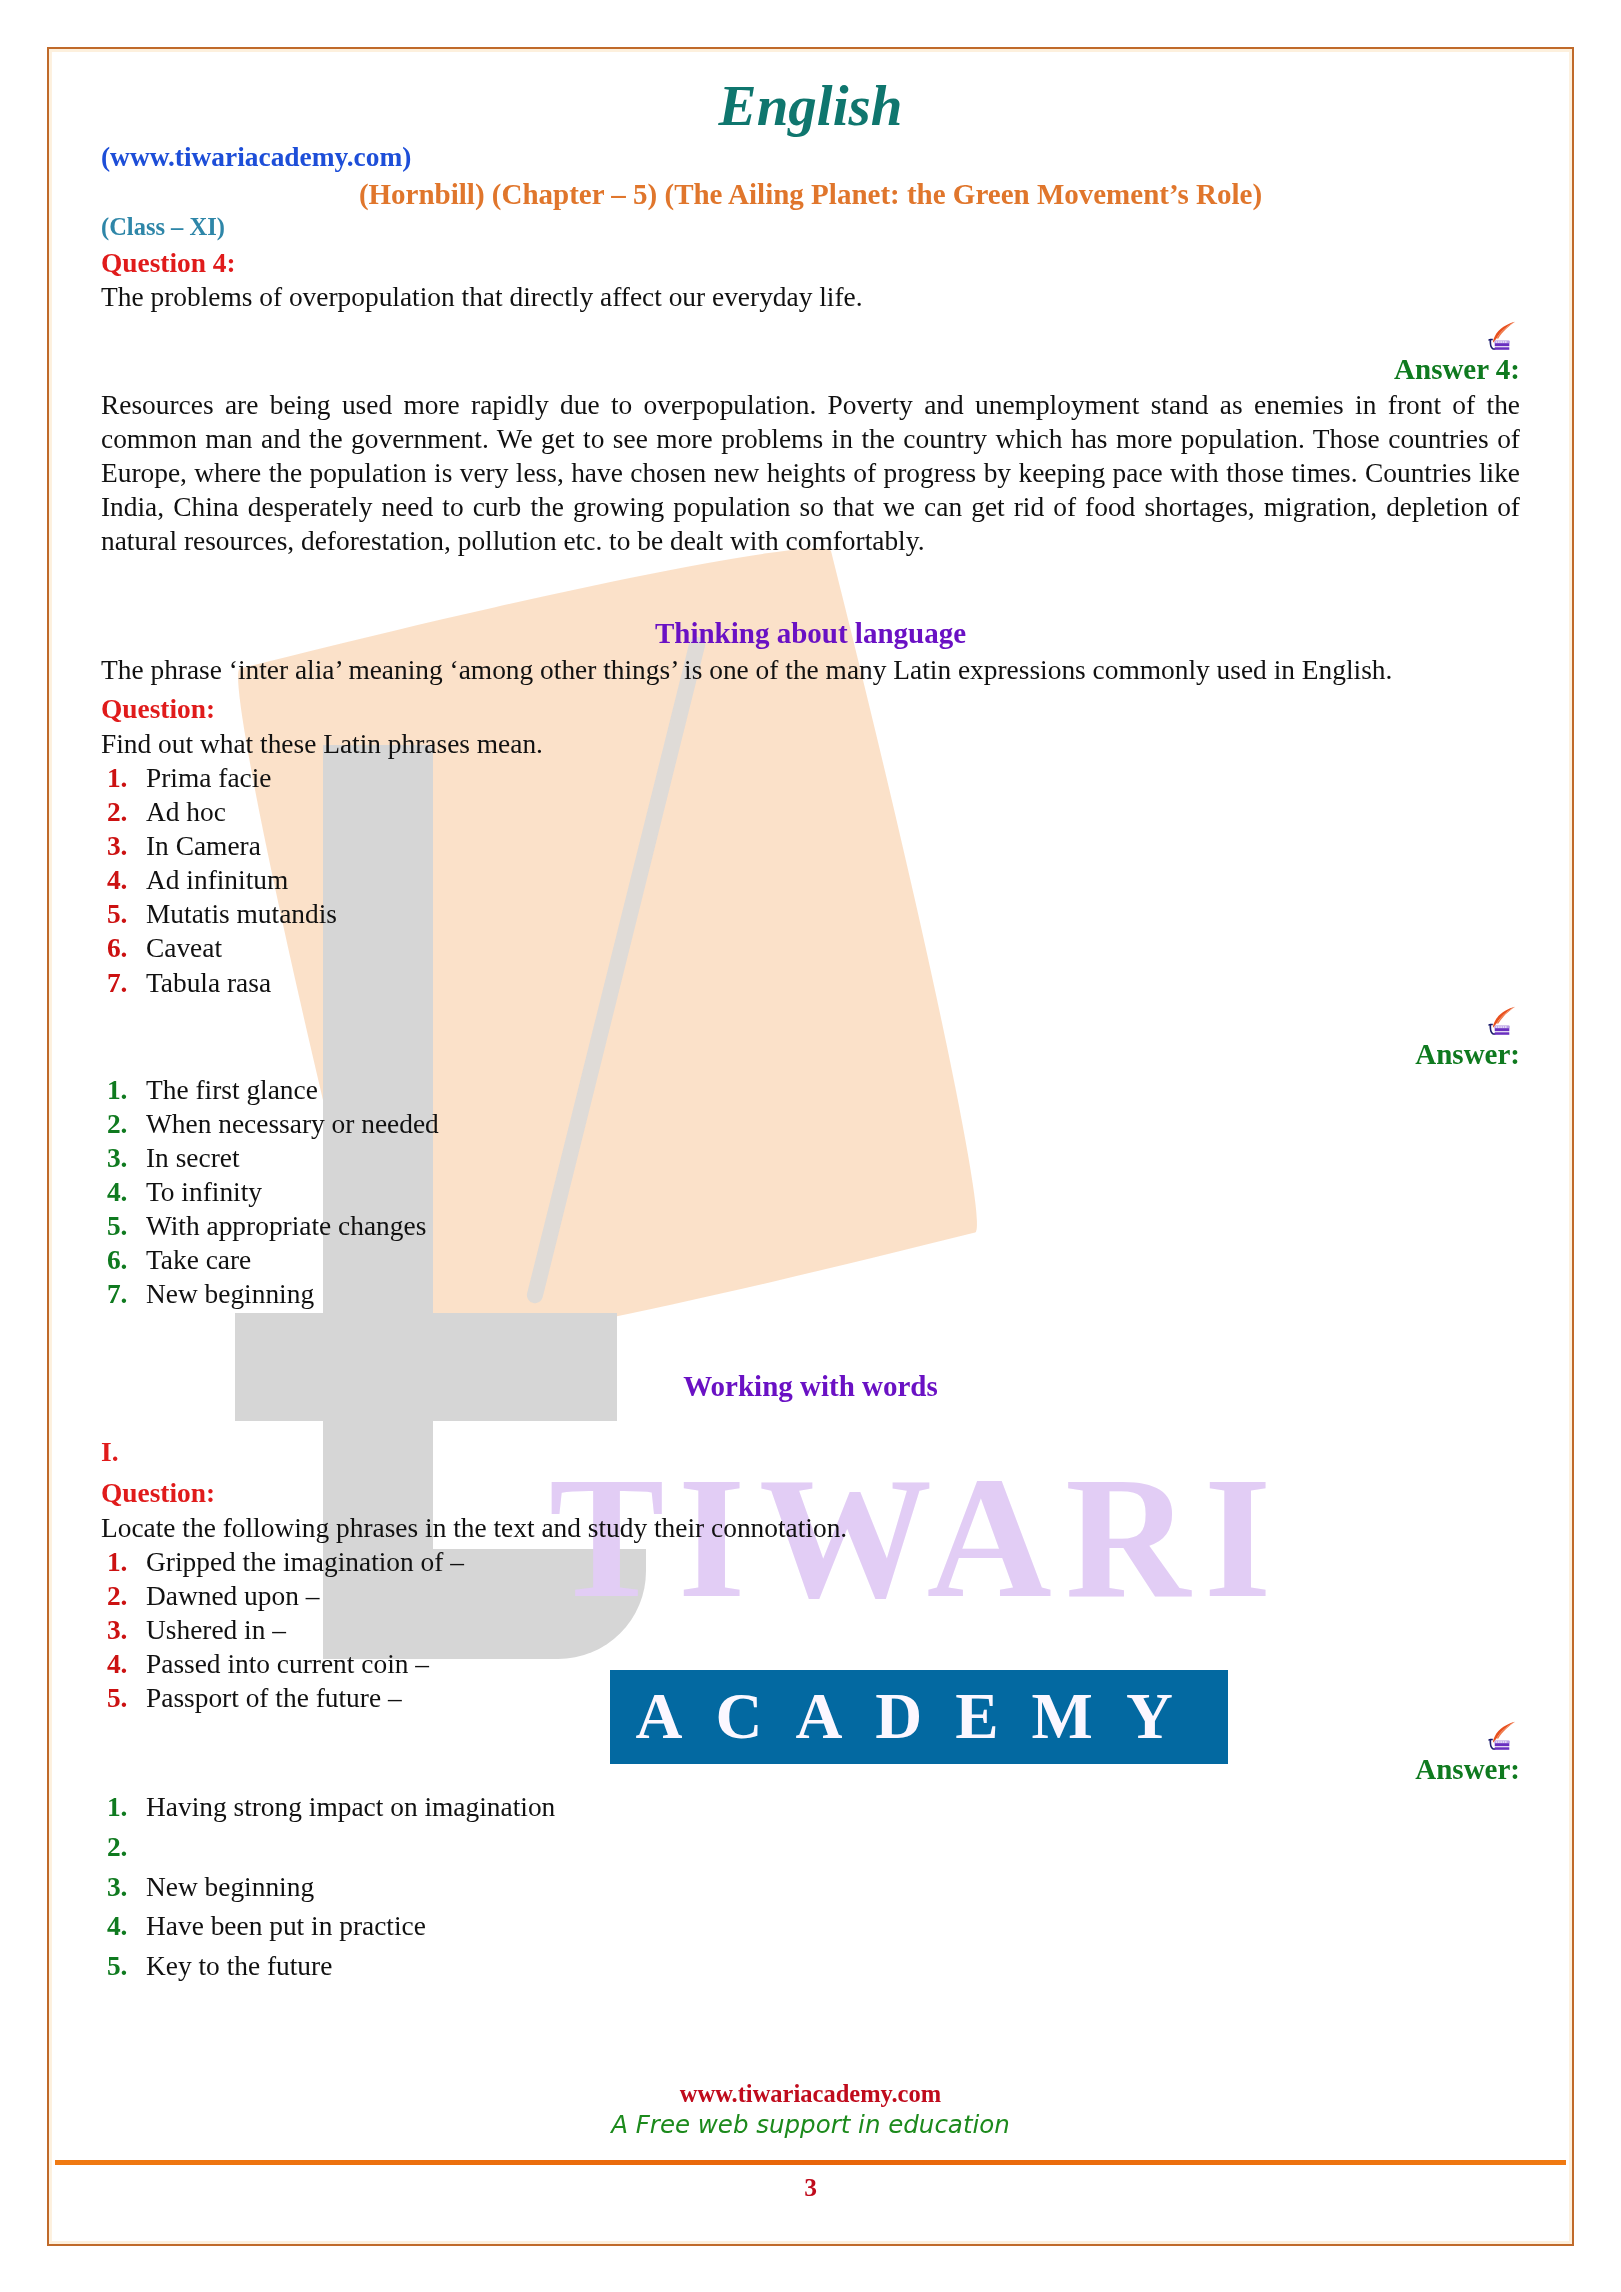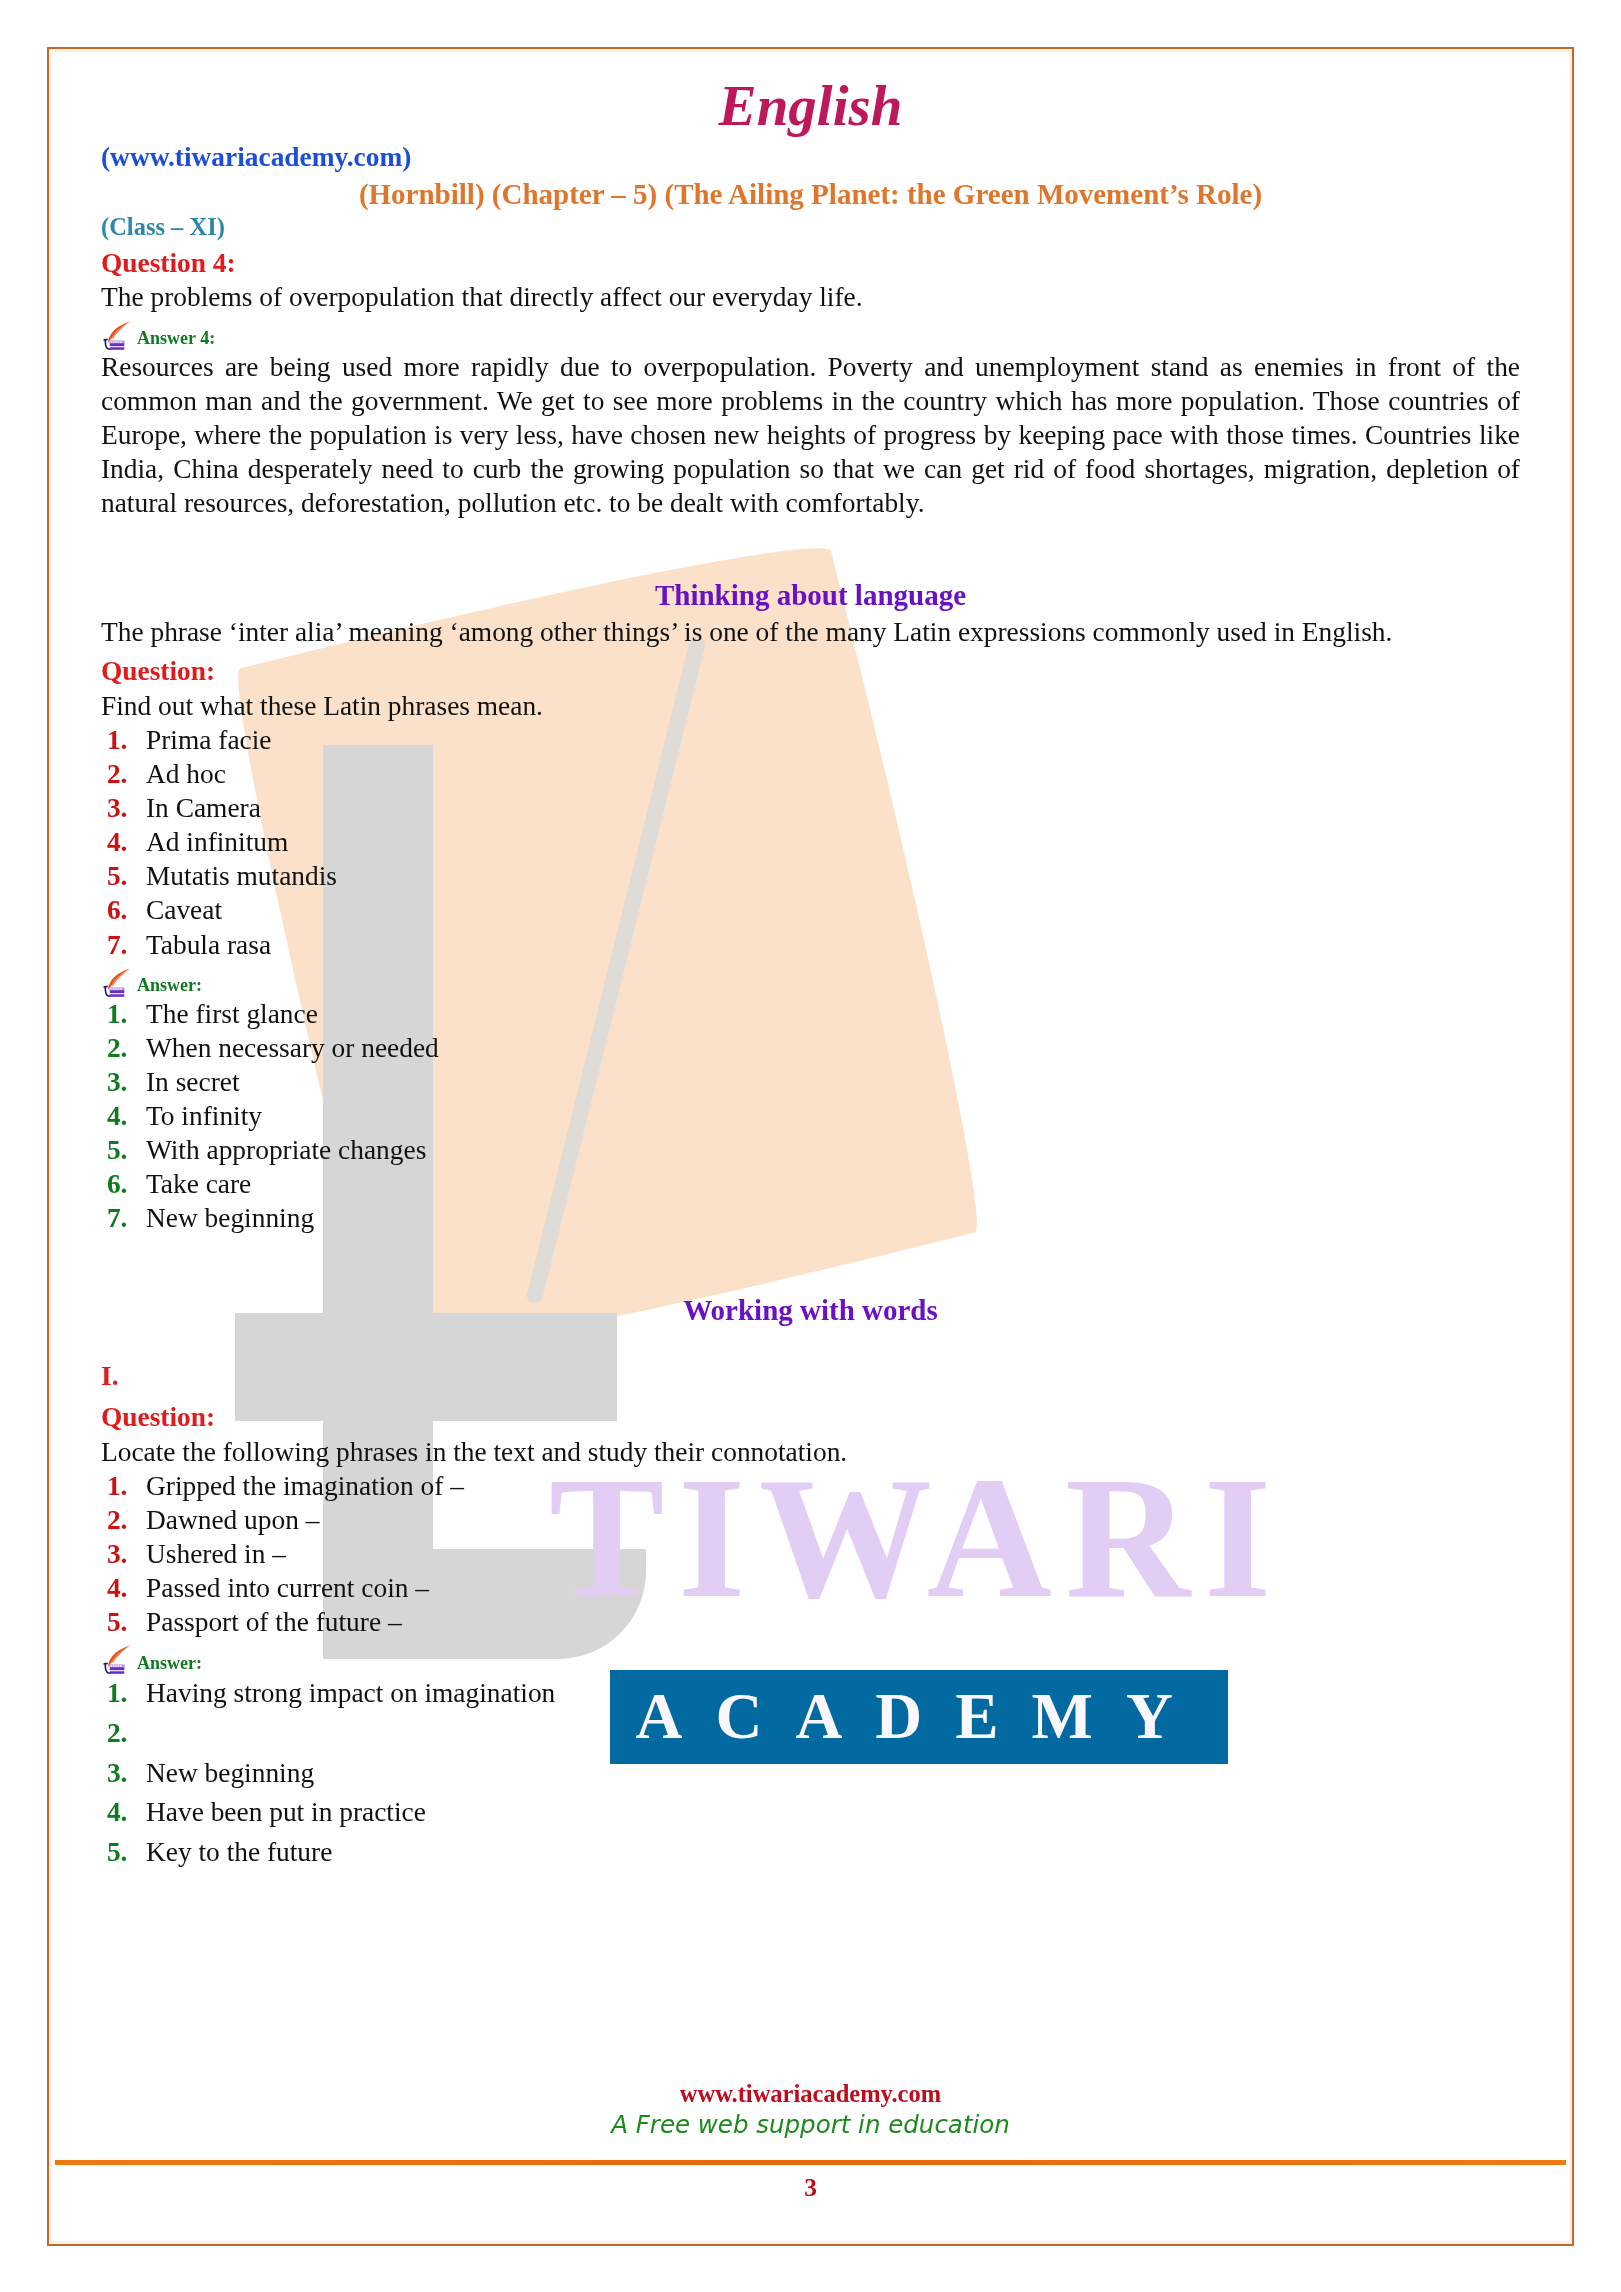--- a/index.html
+++ b/index.html
@@ -113,21 +113,21 @@
   
   .content {
     position: absolute;
     left: 101px;
     top: 76px;
     width: 1419px;
     z-index: 3;
   }
   .head-title {
     text-align: center;
-    color: #be185d;
+    color: #0f766e;
     font-style: italic;
     font-weight: 700;
     font-size: 57px;
     line-height: 1.05;
     margin: 0;
   }
   .head-site {
     text-align: left;
     color: #1d4ed8;
     font-weight: 700;
@@ -151,26 +151,27 @@
   .q-label {
     color: #e01b1b;
     font-weight: 700;
     font-size: 27.4px;
     margin: 5.9px 0 0 0;
     line-height: 1.24;
   }
   .a-label {
     color: #0f7a1f;
     font-weight: 700;
-    font-size: 18px;
+    font-size: 29px;
     margin: 2px 0 0 0;
     line-height: 1.24;
     display: flex;
     align-items: flex-end;
     gap: 2px;
+    flex-direction: column;
   }
   .body-text {
     color: #111111;
     font-size: 27.4px;
     line-height: 1.245;
     margin: 0;
     text-align: left;
   }
   .para {
     color: #111111;

